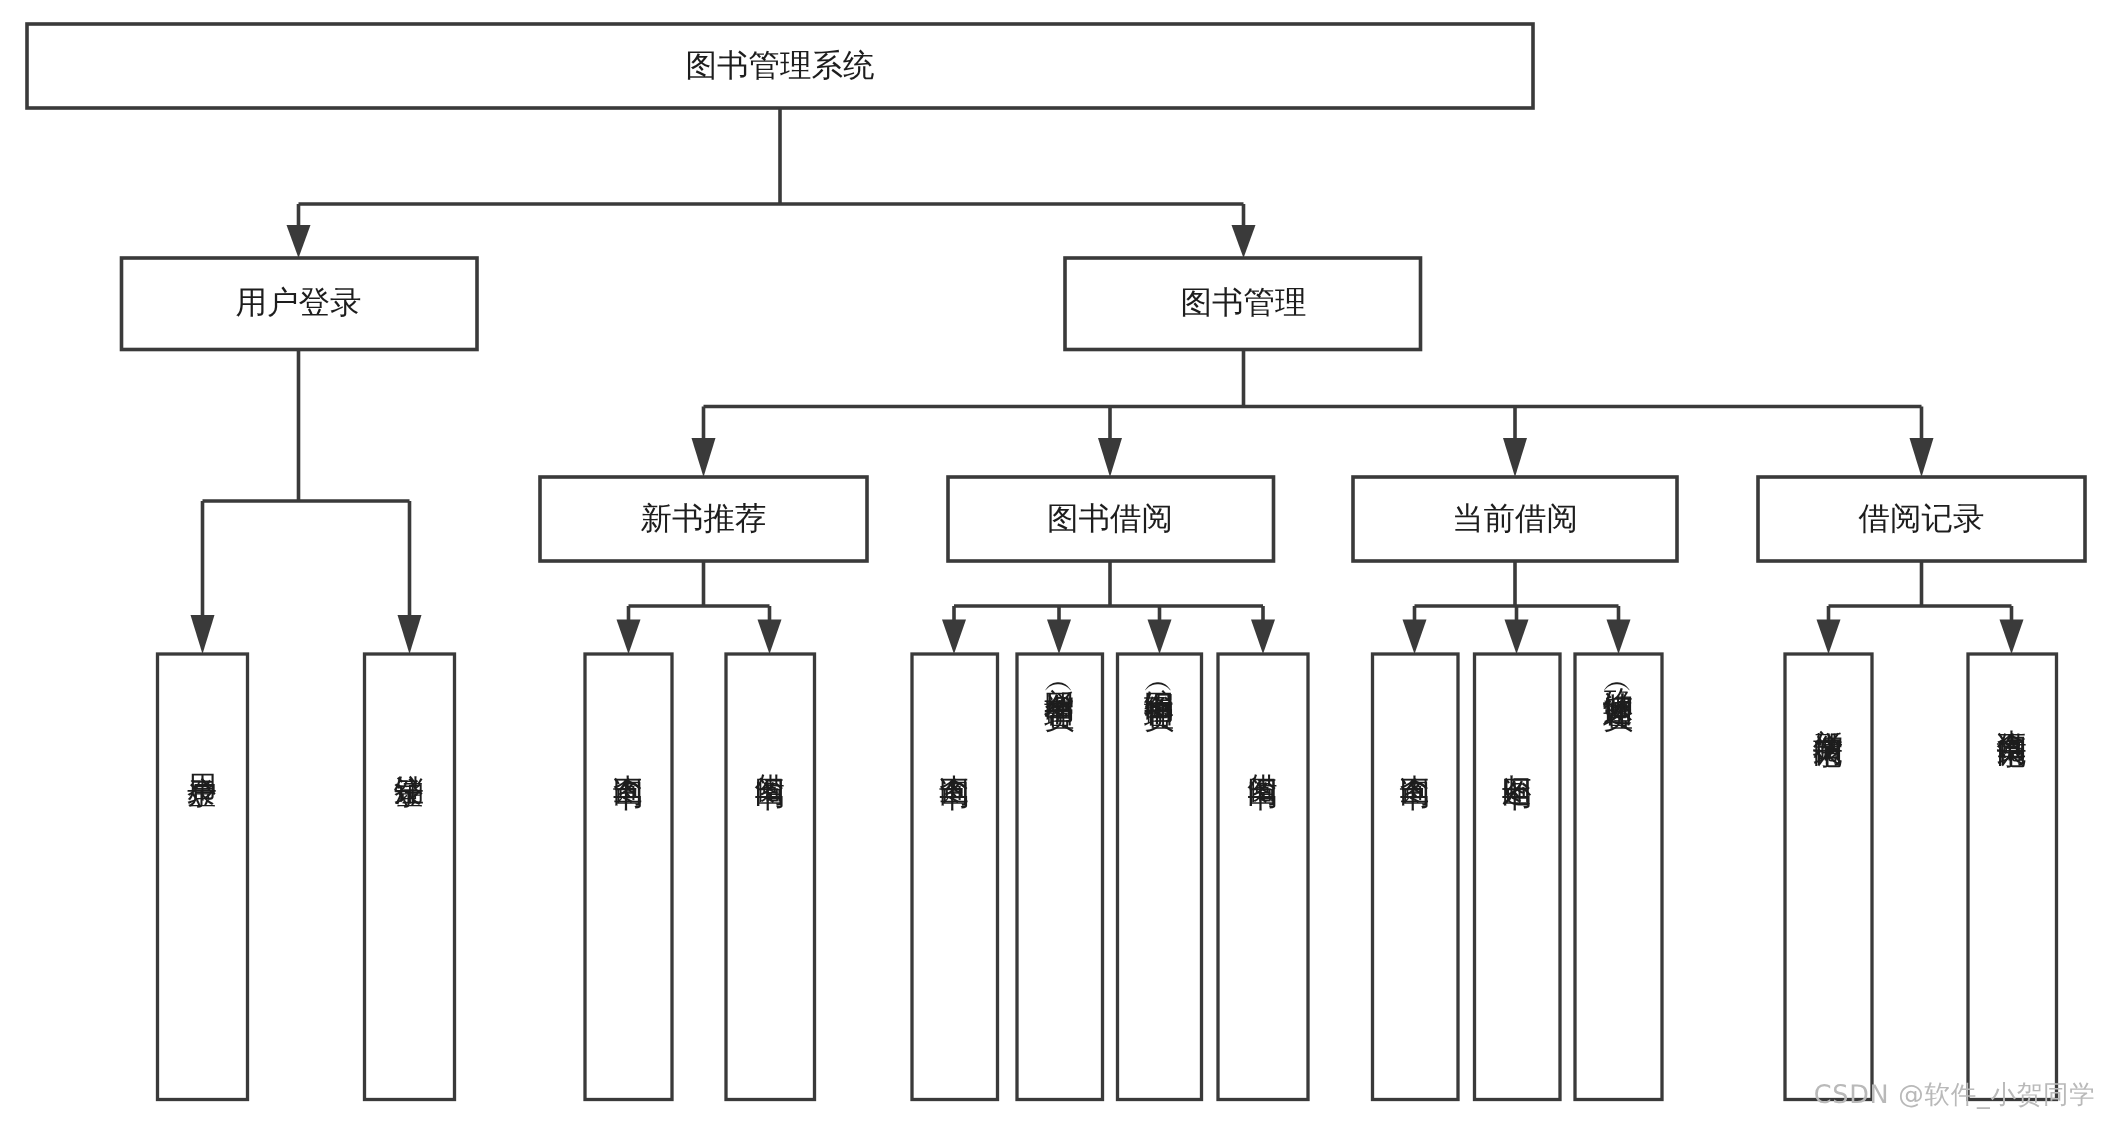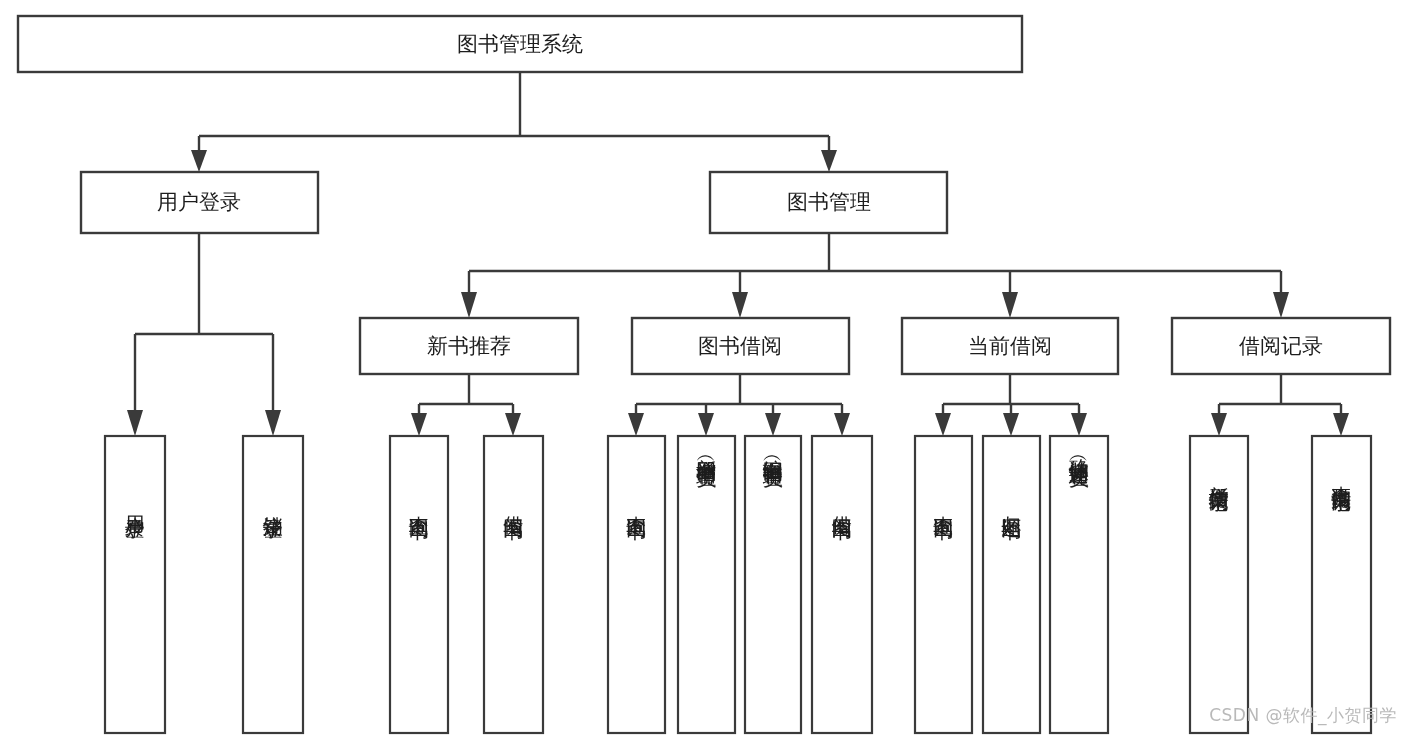--- a/index.html
+++ b/index.html
@@ -67,21 +67,21 @@
     font-size: 20px;
     line-height: 1.12;
     color: #1d1d1d;
     letter-spacing: 1.5px;
     white-space: nowrap;
     user-select: none;
   }
   .watermark {
     position: absolute;
     right: 8px;
-    bottom: 20px;
+    bottom: 6px;
     font-family: "DejaVu Sans", "Liberation Sans", sans-serif;
     font-size: 17px;
     color: #b9b9b9;
     letter-spacing: 0.5px;
     white-space: nowrap;
   }
 </style>
 </head>
 <body>
 

